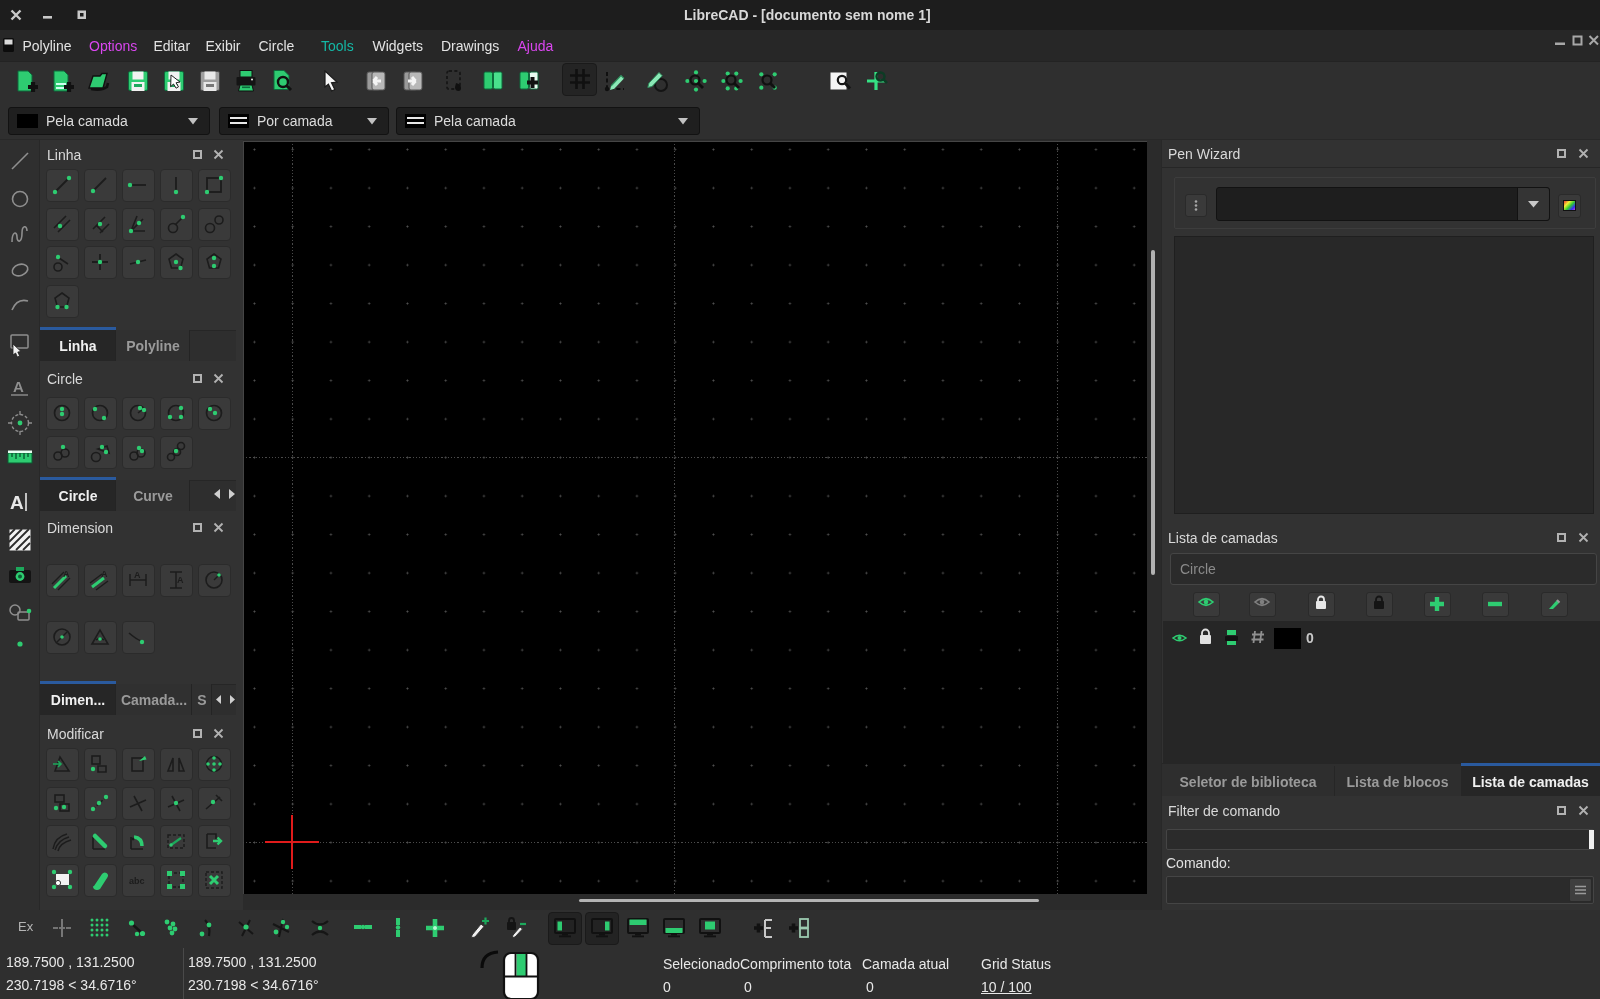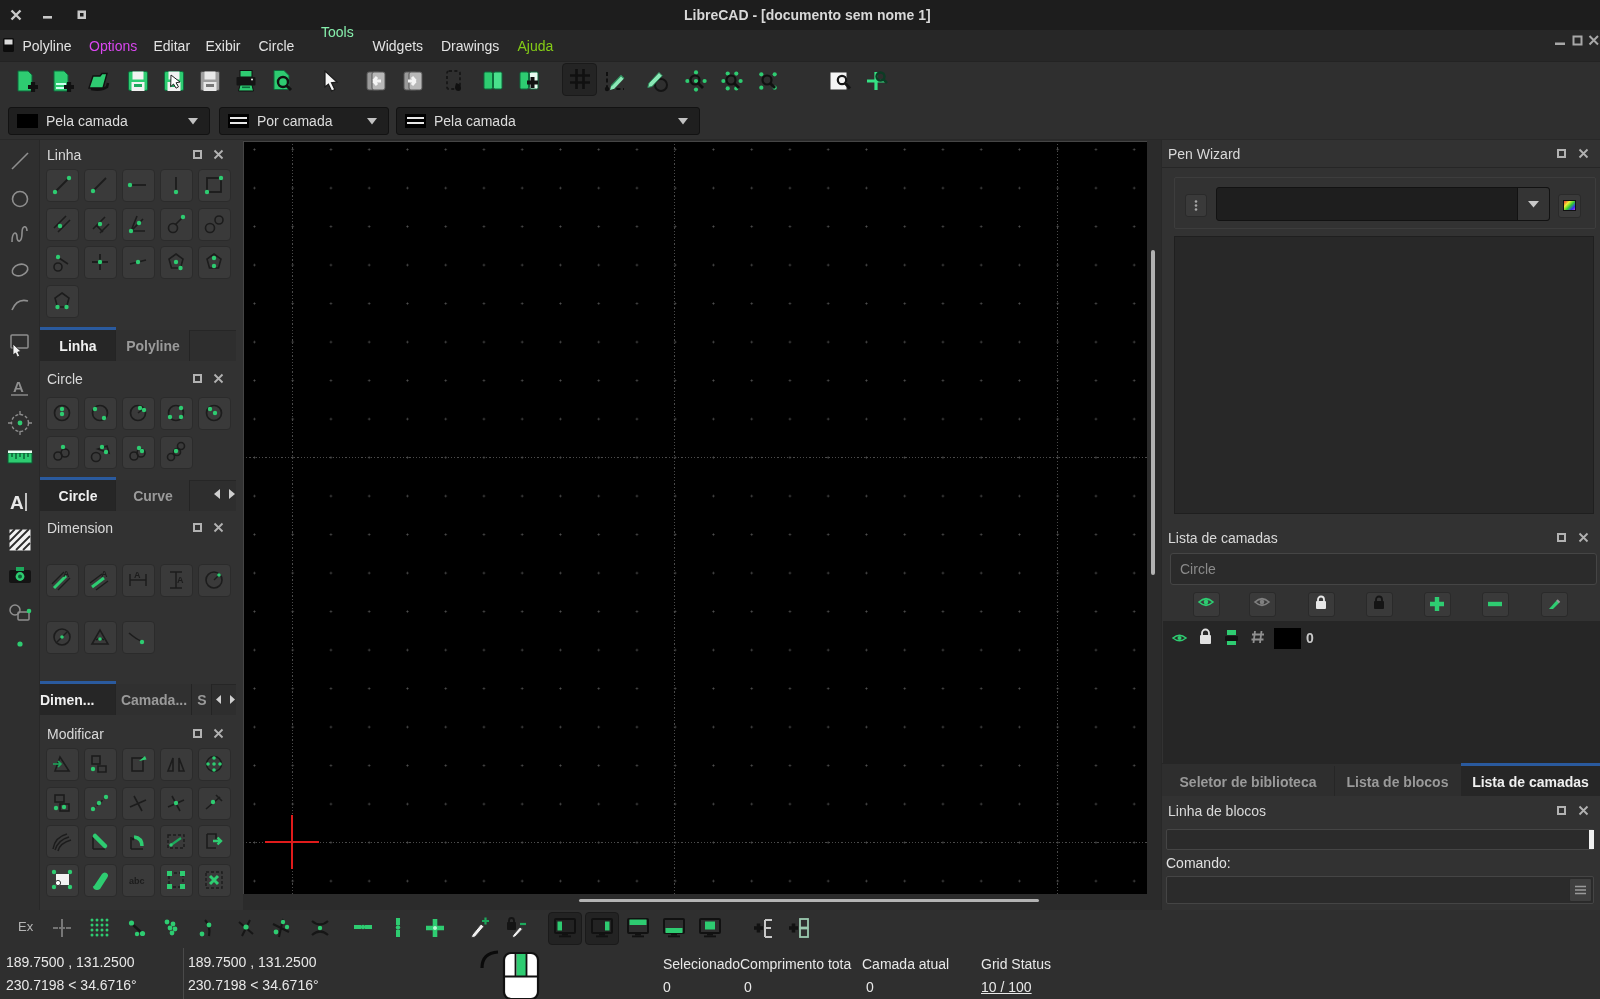--- a/index.html
+++ b/index.html
@@ -20,24 +20,24 @@
 <div style="left:0px;top:30px;width:1600px;height:32px;background:#272727;border-bottom:1px solid #232323;"></div>
 <svg style="left:2px;top:37px;" width="14" height="16" viewBox="0 0 14 16">
     <rect x="1" y="1" width="11" height="14" rx="1.5" fill="#0c0c0c"></rect>
     <rect x="2.5" y="2.5" width="8" height="5" fill="#d9d9d9"></rect>
   </svg>
 <div style="left:22.5px;top:38px;font-size:14px;color:#e3e3e3;font-weight:400;white-space:nowrap;">Polyline</div>
 <div style="left:89px;top:38px;font-size:14px;color:#d946ef;font-weight:400;white-space:nowrap;">Options</div>
 <div style="left:153.5px;top:38px;font-size:14px;color:#e3e3e3;font-weight:400;white-space:nowrap;">Editar</div>
 <div style="left:205.5px;top:38px;font-size:14px;color:#e3e3e3;font-weight:400;white-space:nowrap;">Exibir</div>
 <div style="left:258.5px;top:38px;font-size:14px;color:#e3e3e3;font-weight:400;white-space:nowrap;">Circle</div>
-<div style="left:321px;top:24px;font-size:14px;color:#86efac;font-weight:400;white-space:nowrap;">Tools</div>
+<div style="left:321px;top:38px;font-size:14px;color:#14b8a6;font-weight:400;white-space:nowrap;">Tools</div>
 <div style="left:372.5px;top:38px;font-size:14px;color:#e3e3e3;font-weight:400;white-space:nowrap;">Widgets</div>
 <div style="left:441px;top:38px;font-size:14px;color:#e3e3e3;font-weight:400;white-space:nowrap;">Drawings</div>
-<div style="left:517.5px;top:38px;font-size:14px;color:#84cc16;font-weight:400;white-space:nowrap;">Ajuda</div>
+<div style="left:517.5px;top:38px;font-size:14px;color:#d946ef;font-weight:400;white-space:nowrap;">Ajuda</div>
 <svg style="left:1554px;top:33px;" width="13" height="13" viewBox="0 0 13 13">
     <rect x="1" y="9.5" width="10" height="2.5" fill="#a8a8a8"></rect>
   </svg>
 <svg style="left:1572px;top:33px;" width="13" height="13" viewBox="0 0 13 13">
     <rect x="1.5" y="3.5" width="8" height="8" fill="none" stroke="#a8a8a8" stroke-width="2"></rect>
   </svg>
 <svg style="left:1588px;top:33px;" width="13" height="13" viewBox="0 0 13 13">
     <path d="M1.5 3 L10 11.5 M10 3 L1.5 11.5" stroke="#a8a8a8" stroke-width="2"></path>
   </svg>
 <div style="left:0px;top:62px;width:1600px;height:39px;background:#2f2f2f;"></div>
@@ -464,21 +464,21 @@
     <circle cx="12" cy="14" r="1.8" fill="#2ecc71"></circle>
   </svg>
 <div style="left:122px;top:620.5px;width:33px;height:33px;background:#3a3a3a;border:1px solid #2b2b2b;border-radius:4px;"></div>
 <svg style="left:126px;top:624.5px;" width="24" height="24" viewBox="0 0 24 24">
     <path d="M3 8 Q10 14 15 16" fill="none" stroke="#1c1c1c" stroke-width="1.6"></path>
     <circle cx="16" cy="17" r="2.2" fill="#2ecc71"></circle>
   </svg>
 <div style="left:40px;top:684px;width:196px;height:31px;background:#2e2e2e;border-top:1px solid #262626;"></div>
 <div style="left:40px;top:681px;width:76px;height:3.5px;background:#2a5a9e;"></div>
 <div style="left:40px;top:684px;width:76px;height:31px;background:#262626;border-right:1px solid #242424;"></div>
-<div style="left:40px;top:692px;font-size:14px;color:#f0f0f0;font-weight:700;white-space:nowrap;width:76px;">Dimen...</div>
+<div style="left:40px;top:692px;font-size:14px;color:#f0f0f0;font-weight:700;white-space:nowrap;width:76px;text-align:center;">Dimen...</div>
 <div style="left:116px;top:684px;width:76px;height:31px;background:#303030;border-right:1px solid #242424;"></div>
 <div style="left:116px;top:692px;font-size:14px;color:#9a9a9a;font-weight:700;white-space:nowrap;width:76px;text-align:center;">Camada...</div>
 <div style="left:192px;top:684px;width:20px;height:31px;background:#303030;border-right:1px solid #242424;"></div>
 <div style="left:192px;top:692px;font-size:14px;color:#9a9a9a;font-weight:700;white-space:nowrap;width:20px;text-align:center;">S</div>
 <svg style="left:214px;top:693px;" width="9" height="13" viewBox="0 0 9 13">
     <path d="M7 2 L2 6.5 L7 11 Z" fill="#cfcfcf"></path>
   </svg>
 <svg style="left:228px;top:693px;" width="9" height="13" viewBox="0 0 9 13">
     <path d="M2 2 L7 6.5 L2 11 Z" fill="#cfcfcf"></path>
   </svg>
@@ -694,21 +694,21 @@
   </svg>
 <div style="left:1274px;top:628px;width:27px;height:21px;background:#000;"></div>
 <div style="left:1306px;top:630px;font-size:14px;color:#c8c8c8;font-weight:700;white-space:nowrap;">0</div>
 <div style="left:1162px;top:763px;width:438px;height:33px;background:#2e2e2e;border-top:1px solid #262626;"></div>
 <div style="left:1162px;top:774px;font-size:14px;color:#9a9a9a;font-weight:700;white-space:nowrap;width:172px;text-align:center;">Seletor de biblioteca</div>
 <div style="left:1334px;top:766px;width:1px;height:30px;background:#262626;"></div>
 <div style="left:1334px;top:774px;font-size:14px;color:#9a9a9a;font-weight:700;white-space:nowrap;width:127px;text-align:center;">Lista de blocos</div>
 <div style="left:1461px;top:763px;width:139px;height:3.5px;background:#2a5a9e;"></div>
 <div style="left:1461px;top:766px;width:139px;height:30px;background:#262626;"></div>
 <div style="left:1461px;top:774px;font-size:14px;color:#f0f0f0;font-weight:700;white-space:nowrap;width:139px;text-align:center;">Lista de camadas</div>
-<div style="left:1168px;top:803px;font-size:14px;color:#d9d9d9;font-weight:400;white-space:nowrap;">Linha de blocos</div>
+<div style="left:1168px;top:803px;font-size:14px;color:#d9d9d9;font-weight:400;white-space:nowrap;">Filter de comando</div>
 <div style="left:1557px;top:806px;width:9px;height:9px;border:2px solid #b2b2b2;background:transparent;"></div>
 <svg style="left:1578px;top:805px;" width="11" height="11" viewBox="0 0 11 11">
     <path d="M1.5 1.5 L9.5 9.5 M9.5 1.5 L1.5 9.5" stroke="#b2b2b2" stroke-width="1.8"></path>
   </svg>
 <div style="left:1166px;top:829px;width:428px;height:21px;background:#2b2b2b;border:1px solid #454545;border-radius:2px;"></div>
 <div style="left:1589px;top:830px;width:5px;height:19px;background:#f0f0f0;"></div>
 <div style="left:1166px;top:855px;font-size:14px;color:#e0e0e0;font-weight:400;white-space:nowrap;">Comando:</div>
 <div style="left:1166px;top:876px;width:428px;height:28px;background:#2b2b2b;border:1px solid #454545;border-radius:2px;"></div>
 <div style="left:1569px;top:878px;width:23px;height:24px;background:#3f3f3f;border:1px solid #2a2a2a;border-radius:2px;"></div>
 <svg style="left:1574px;top:885px;" width="13" height="10" viewBox="0 0 13 10">

